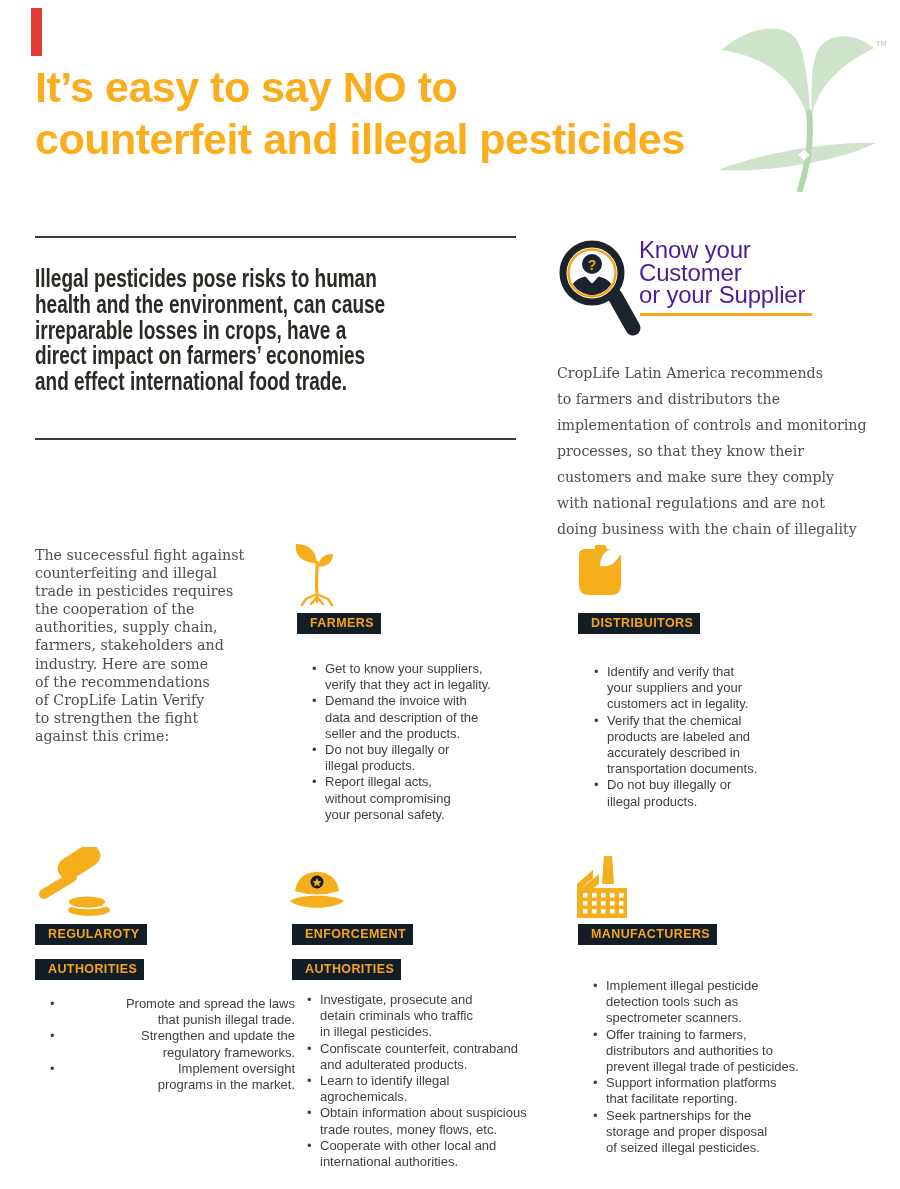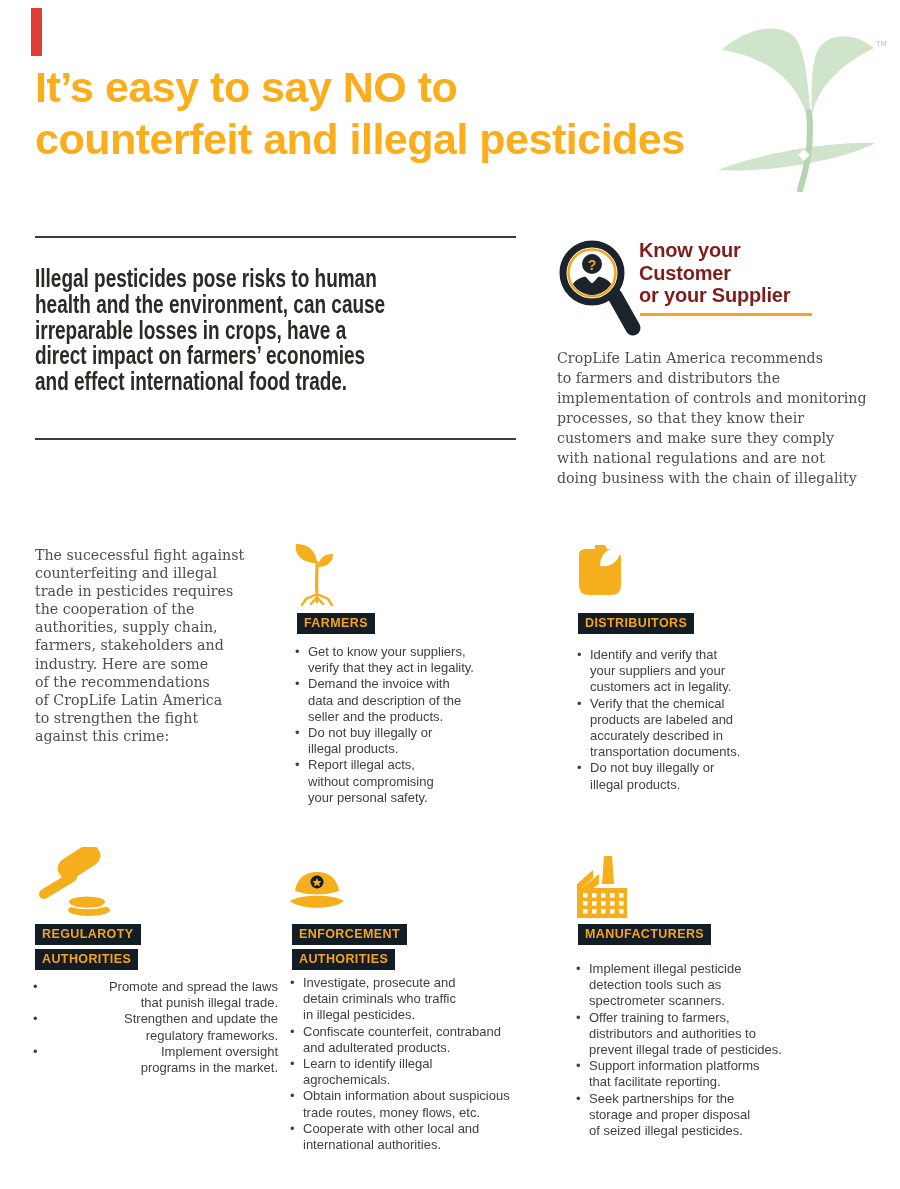--- a/index.html
+++ b/index.html
@@ -23,36 +23,36 @@
   .rule{left:35px;width:481px;height:2px;background:#3b3b3d;}
   #rule-top{top:236px;} #rule-bottom{top:438px;}
 
   
   #intro-text{left:35px;top:266px;width:700px;font-size:26px;line-height:25.8px;
               font-weight:bold;color:#2d2a26;transform:scaleX(0.73);transform-origin:left top;
               letter-spacing:0;}
 
   
   #magnifier-icon{left:552px;top:233px;}
-  #know-heading{left:639px;top:239px;font-size:20px;line-height:22.5px;font-weight:bold;
-                color:#7f1d1d;letter-spacing:-0.2px;}
+  #know-heading{left:639px;top:239px;font-size:24px;line-height:22.5px;font-weight:normal;
+                color:#4c1d95;letter-spacing:-0.2px;}
   #know-underline{left:640px;top:313px;width:172px;height:2.5px;background:#f6a41e;}
   .serif{font-family:"DejaVu Serif",serif;color:#4e4e50;}
-  #know-body{left:557px;top:348px;width:330px;font-size:14.2px;line-height:20px;}
+  #know-body{left:557px;top:360px;width:330px;font-size:14.2px;line-height:26px;}
 
   
   #coop-text{left:35px;top:546px;width:240px;font-size:14.2px;line-height:18.1px;}
 
   
   .label-box{display:table;background:#131d26;color:#f6a41e;font-weight:bold;
-             font-size:12.5px;letter-spacing:0.4px;padding:4px 7px 4px 7px;margin-bottom:4px;
+             font-size:12.5px;letter-spacing:0.4px;padding:4px 7px 4px 13px;margin-bottom:14px;
              line-height:13px;}
 
   
-  ul.bullets{list-style:none;margin:0;padding:0;font-size:13px;line-height:16.2px;color:#414043;}
+  ul.bullets{list-style:none;margin:17px;padding:0;font-size:13px;line-height:16.2px;color:#414043;}
   ul.bullets li{position:relative;padding-left:13px;white-space:pre-line;}
   ul.bullets li::before{content:"\2022";position:absolute;left:0;top:0;}
 
   .ico{fill:#f5ae1c;}
 </style>
 </head>
 <body>
 
 <div id="canvas">
 
@@ -106,21 +106,21 @@
 doing business with the chain of illegality</div>
 
   <div id="coop-text" class="abs pre serif">The sucecessful fight against
 counterfeiting and illegal
 trade in pesticides requires
 the cooperation of the
 authorities, supply chain,
 farmers, stakeholders and
 industry. Here are some
 of the recommendations
-of CropLife Latin America
+of CropLife Latin Verify
 to strengthen the fight
 against this crime:</div>
 
   <svg class="abs" style="left:292px;top:542px;" width="50" height="68" viewBox="0 0 50 68">
     <path class="ico" d="M25,21 C10,21 2,13 4,2 C17,2 24,9 25,21 Z"></path>
     <path class="ico" d="M26,25 C35,25 41,20 41,12 C32,12 27,16 26,25 Z"></path>
     <path d="M25,19 C25,34 24,44 25,50" stroke="#f5ae1c" stroke-width="3.2" fill="none"></path>
     <path d="M25,50 L25,60 M25,52 L14,57 L10,63 M25,52 L36,57 L40,63 M25,55 L19,62 M25,55 L31,62" stroke="#f5ae1c" stroke-width="2.4" fill="none" stroke-linecap="round"></path>
   </svg>
   <div class="abs" style="left:297px;top:613px;">

